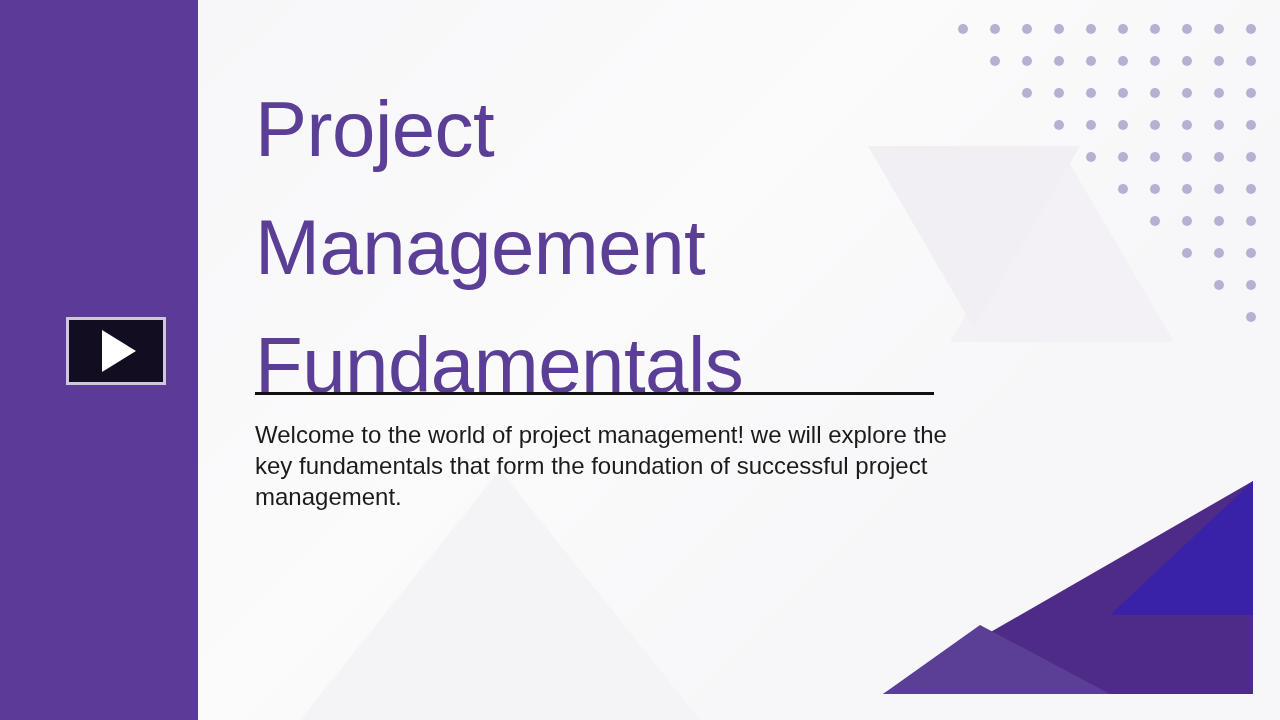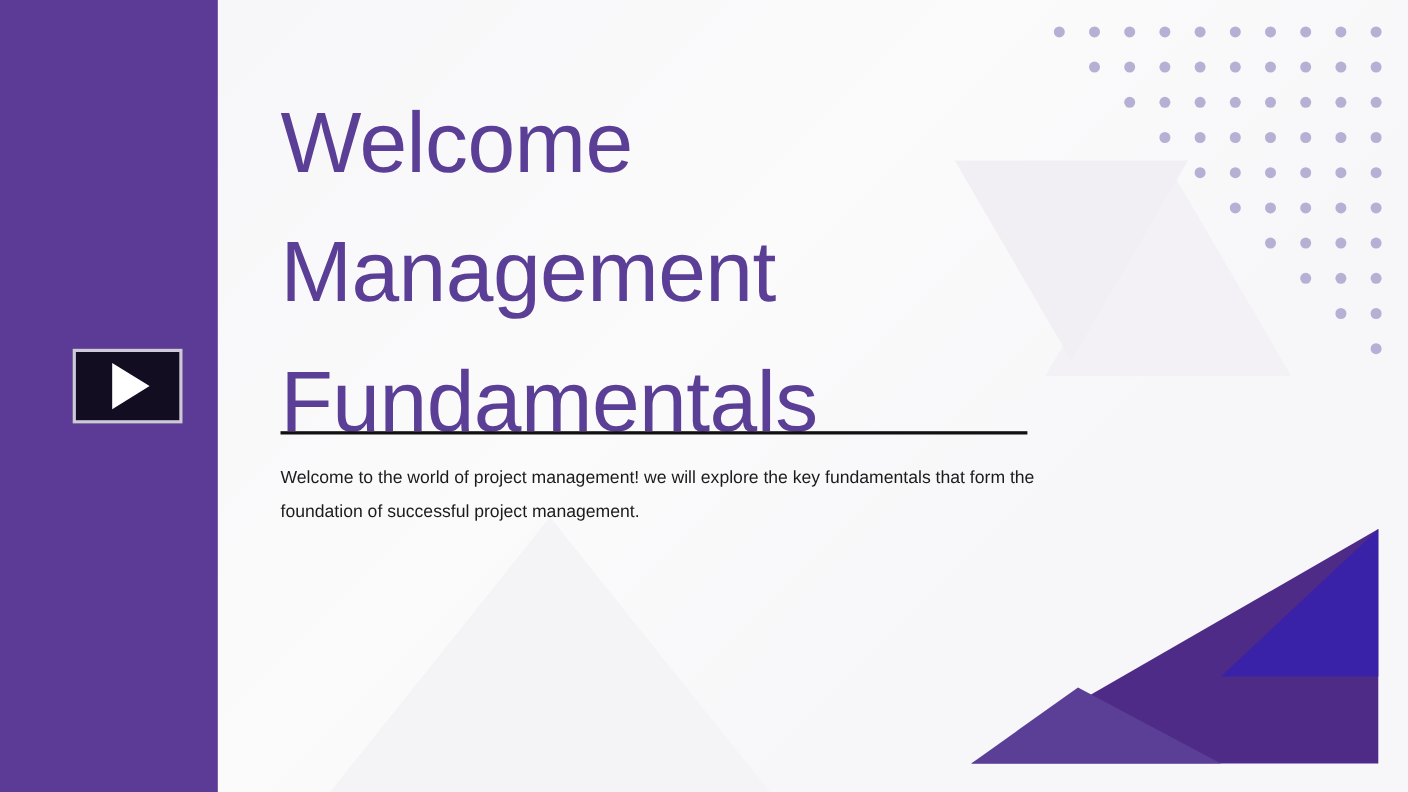--- a/index.html
+++ b/index.html
@@ -138,21 +138,21 @@
     width: 679px;
     height: 3px;
     background: #111111;
   }
   #subtitle {
     position: absolute;
     left: 255px;
     top: 419px;
     width: 700px;
     margin: 0;
-    font-size: 16px;
+    font-size: 24px;
     line-height: 31px;
     font-weight: 400;
     color: #1b1b1b;
   }
 
   
   #corner-art {
     position: absolute;
     left: 870px;
     top: 455px;
@@ -234,21 +234,21 @@
       <span class="dot" style="left: 256px; top: 192px; width: 10px; height: 10px; background: rgb(181, 176, 212);"></span>
       <span class="dot" style="left: 288px; top: 192px; width: 10px; height: 10px; background: rgb(181, 176, 212);"></span>
       <span class="dot" style="left: 224px; top: 224px; width: 10px; height: 10px; background: rgb(181, 176, 212);"></span>
       <span class="dot" style="left: 256px; top: 224px; width: 10px; height: 10px; background: rgb(181, 176, 212);"></span>
       <span class="dot" style="left: 288px; top: 224px; width: 10px; height: 10px; background: rgb(181, 176, 212);"></span>
       <span class="dot" style="left: 256px; top: 256px; width: 10px; height: 10px; background: rgb(181, 176, 212);"></span>
       <span class="dot" style="left: 288px; top: 256px; width: 10px; height: 10px; background: rgb(181, 176, 212);"></span>
       <span class="dot" style="left: 288px; top: 288px; width: 10px; height: 10px; background: rgb(181, 176, 212);"></span>
     </div>
 
-  <h1 id="title" style="color: rgb(91, 62, 150);">Welcome Management Fundamentals</h1>
+  <h1 id="title" style="color: rgb(91, 62, 150);">Project Management Fundamentals</h1>
   <div id="title-rule" style="background: rgb(17, 17, 17);"></div>
   <p id="subtitle">Welcome to the world of project management! we will explore the key fundamentals that form the foundation of successful project management.</p>
 
   <div id="corner-art">
     <svg viewBox="0 0 410 265" xmlns="http://www.w3.org/2000/svg">
       <polygon points="383,26 383,239 13,239" fill="#4e2b87"></polygon>
       <polygon points="383,26 383,160 240,160" fill="#3a22a8"></polygon>
       <polygon points="13,239 110,170 240,239" fill="#5b3e96"></polygon>
     </svg>
   </div>

